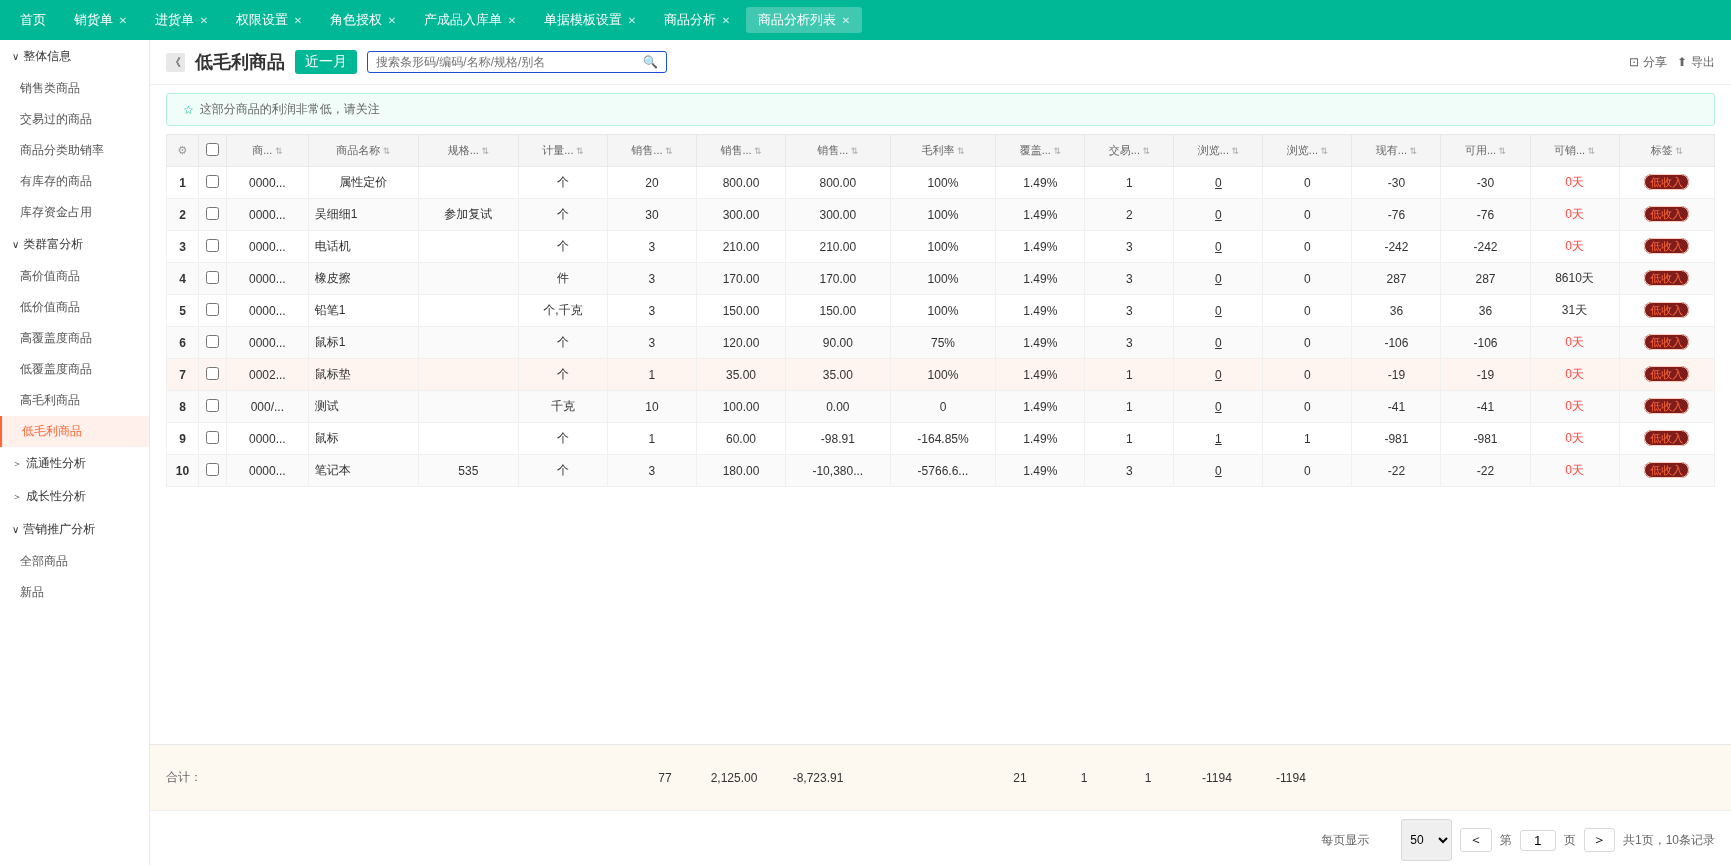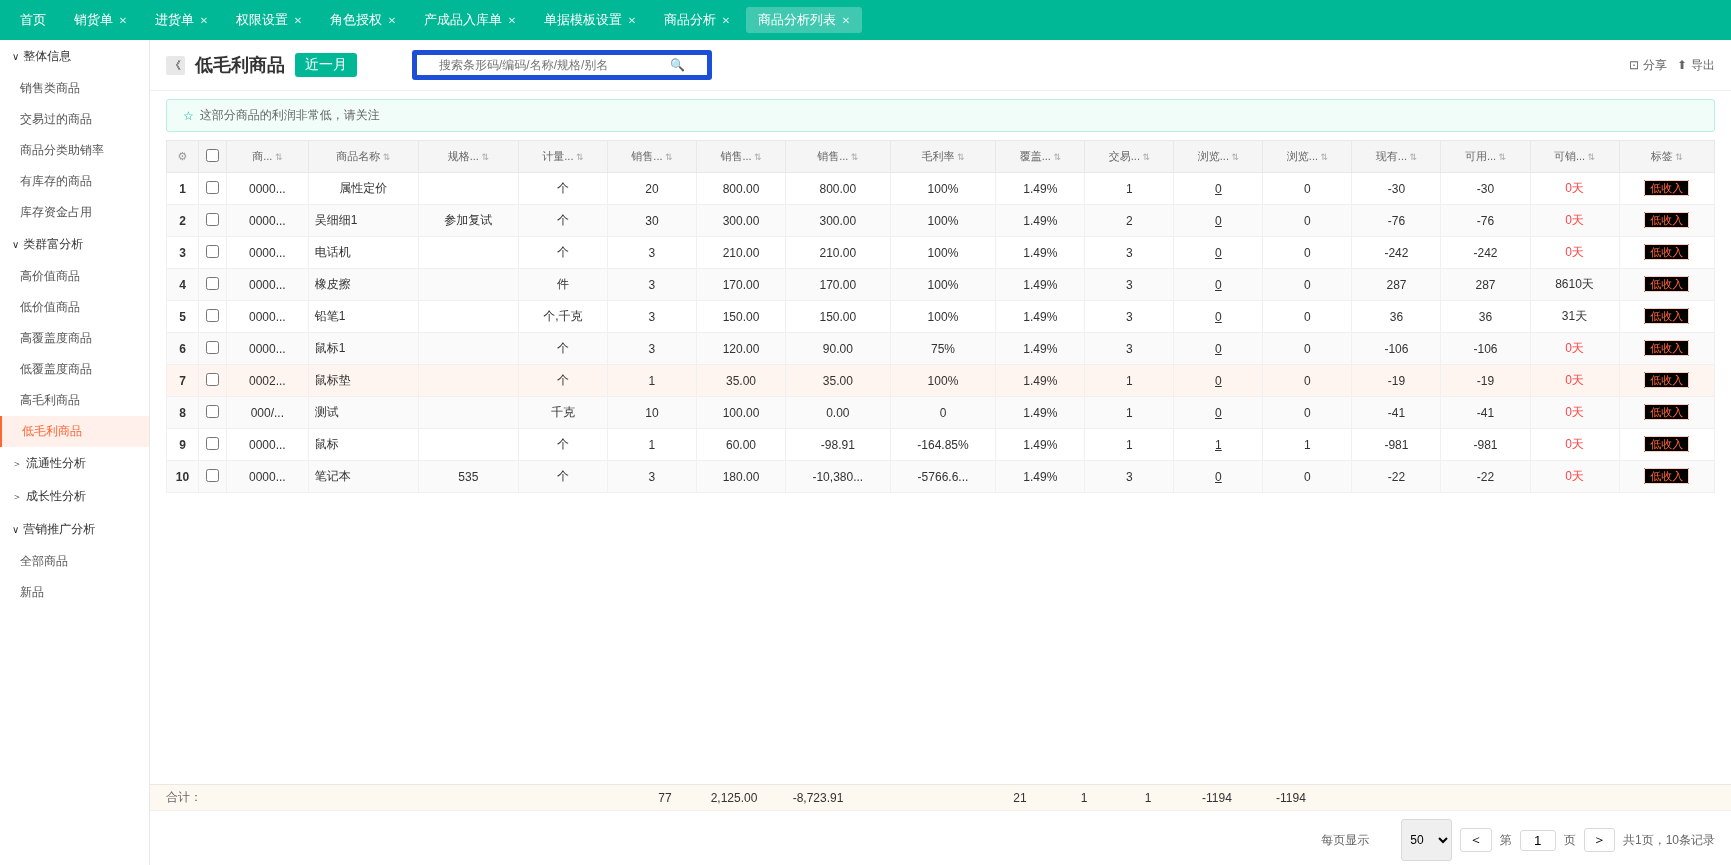--- a/index.html
+++ b/index.html
@@ -99,27 +99,26 @@
       color: #fff;
       border: none;
       padding: 3px 10px;
       border-radius: 3px;
       cursor: pointer;
       font-size: 14px;
     }
     .search-box {
       display: flex;
       align-items: center;
-      border: 5px solid #1d4ed8;
+      border: 1px solid #1d4ed8;
       border-radius: 3px;
-      padding: 3px 22px;
+      padding: 3px 8px;
       gap: 6px;
       flex: 1;
       max-width: 300px;
-      margin-left: 45px;
     }
     .search-box input {
       border: none;
       outline: none;
       font-size: 12px;
       color: #999;
       width: 100%;
     }
     .header-actions {
       margin-left: auto;
@@ -186,36 +185,36 @@
     }
     tbody tr:nth-child(even) { background: #fafafa; }
     tbody tr.highlighted { background: #fff5f0; }
     tbody td {
       padding: 7px 6px;
       text-align: center;
       border: 1px solid #f0f0f0;
       white-space: nowrap;
     }
     .tag-low-income {
-      background: #000000;
+      background: #7f1d1d;
       color: #ff6633;
       border: 1px solid #ffccbb;
       padding: 1px 5px;
-      border-radius: 1px;
+      border-radius: 8px;
       font-size: 11px;
     }
     .red-text { color: #ff4444; }
     .underline-link { text-decoration: underline; cursor: pointer; }
     .row-num { color: #333; font-weight: bold; }
 
     
     .footer-total {
       background: #fdf8f0;
       border-top: 1px solid #e8e8e8;
-      padding: 4px 16px;
+      padding: 24px 16px;
       display: flex;
       align-items: center;
       font-size: 12px;
     }
     .footer-total .label { color: #666; min-width: 60px; }
 
     
     .pagination-bar {
       display: flex;
       align-items: center;

